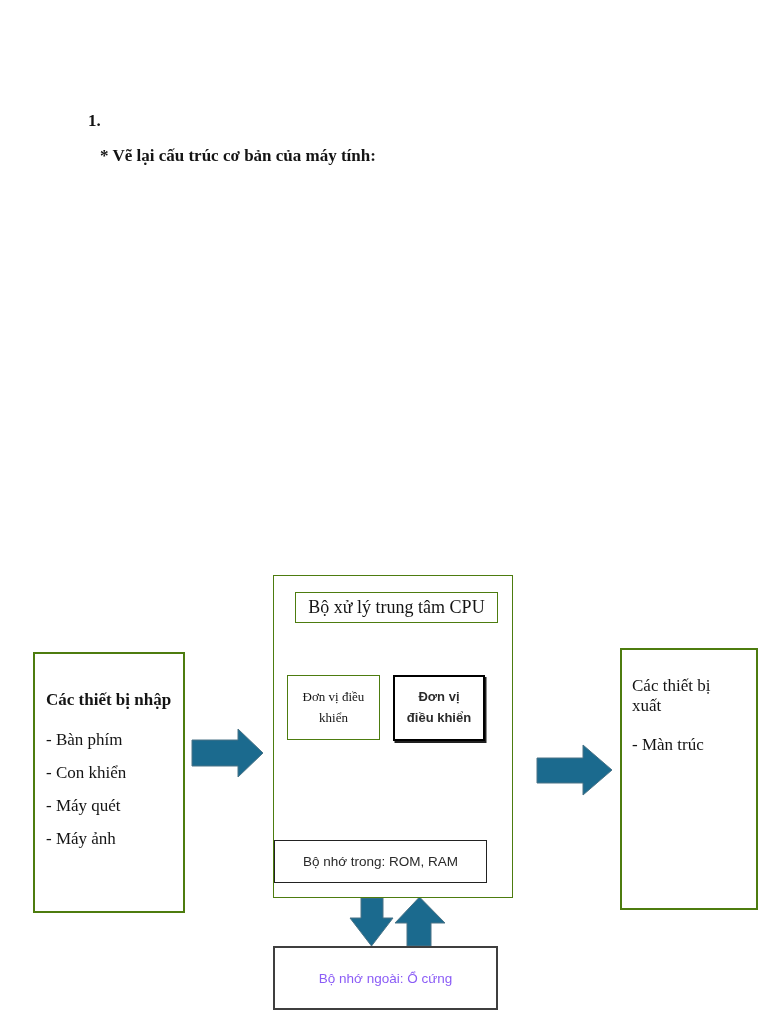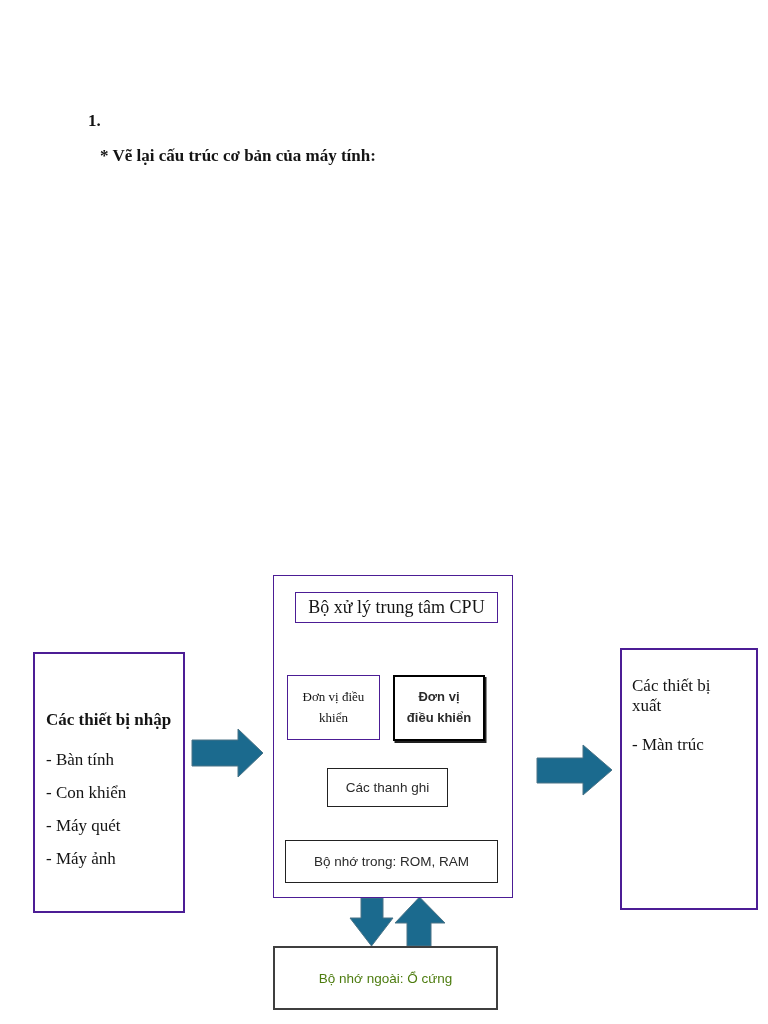--- a/index.html
+++ b/index.html
@@ -18,25 +18,25 @@
   }
   .heading-title {
     position: absolute; left: 88px; top: 146px;
     font-size: 17px; font-weight: bold;
     white-space: nowrap;
     margin-left: 12px;
   }
   .box {
     position: absolute;
     background: #ffffff;
-    border: 2px solid #4c1d95;
+    border: 2px solid #4d7c0f;
     box-sizing: border-box;
   }
   
-  .input-box  { left: 33px;  top: 652px; width: 152px; height: 261px; padding: 56px 8px 0 11px; }
+  .input-box  { left: 33px;  top: 652px; width: 152px; height: 261px; padding: 36px 8px 0 11px; }
   .side-title-bold { font-size: 17px; font-weight: bold; margin: 0 0 13px 0; }
   .side-title-reg  { font-size: 17px; font-weight: normal; margin: 0 0 12px 0; }
   .side-item { font-size: 17px; line-height: 33px; white-space: nowrap; }
   
   .output-box { left: 620px; top: 648px; width: 138px; height: 262px; padding: 26px 17px 0 10px; }
   
   .cpu-box { left: 273px; top: 575px; width: 240px; height: 323px; border-width: 1.5px; }
   .cpu-title-box {
     left: 295px; top: 592px; width: 203px; height: 31px;
     border-width: 1.5px;
@@ -61,33 +61,33 @@
     padding: 0 9px; color: #2a2a2a;
   }
   .registers-box {
     left: 327px; top: 768px; width: 121px; height: 39px;
     border-width: 1.5px; border-color: #222222;
     display: flex; align-items: center; justify-content: center;
     font-family: "Liberation Sans", sans-serif;
     font-size: 13.5px; color: #2a2a2a;
   }
   .internal-box {
-    left: 285px; top: 840px; width: 213px; height: 43px;
+    left: 274px; top: 840px; width: 213px; height: 43px;
     border-width: 1.5px; border-color: #222222;
     display: flex; align-items: center; justify-content: center;
     font-family: "Liberation Sans", sans-serif;
     font-size: 13.5px; color: #2a2a2a;
     white-space: nowrap;
   }
   .external-box {
     left: 273px; top: 946px; width: 225px; height: 64px;
     border-color: #3f3f3f;
     display: flex; align-items: center; justify-content: center;
     font-family: "Liberation Sans", sans-serif;
-    font-size: 13.5px; color: #4d7c0f;
+    font-size: 13.5px; color: #8b5cf6;
     white-space: nowrap;
   }
   .arrow-layer {
     position: absolute; left: 0; top: 0;
     width: 768px; height: 1024px;
     pointer-events: none;
   }
   .arrow-layer polygon { stroke: #4a7386; stroke-width: 1; }
 </style>
 </head>
@@ -100,38 +100,35 @@
 
   <svg class="arrow-layer" viewBox="0 0 768 1024">
     <polygon points="192,740 238,740 238,729 263,753 238,777 238,766 192,766" fill="#1b6a8e"></polygon>
     <polygon points="537,758 583,758 583,745 612,770 583,795 583,783 537,783" fill="#1b6a8e"></polygon>
     <polygon points="361,898 383,898 383,918 393,918 371.5,946 350,918 361,918" fill="#1b6a8e"></polygon>
     <polygon points="419.5,897 445,923 431,923 431,946 407,946 407,923 395,923" fill="#1b6a8e"></polygon>
   </svg>
 
   <div class="box input-box">
     <div class="side-title-bold">Các thiết bị nhập</div>
-    <div class="side-item">- Bàn tính</div>
+    <div class="side-item">- Bàn phím</div>
     <div class="side-item">- Con khiển</div>
     <div class="side-item">- Máy quét</div>
     <div class="side-item">- Máy ảnh</div>
   </div>
 
   <div class="box cpu-box"></div>
   <div class="box cpu-title-box">
     <span>Bộ xử lý trung tâm CPU</span>
   </div>
   <div class="box ctrl-left">
     <span>Đơn vị điều khiển</span>
   </div>
   <div class="box ctrl-right">
     <span>Đơn vị điều khiển</span>
-  </div>
-  <div class="box registers-box">
-    <span>Các thanh ghi</span>
   </div>
   <div class="box internal-box">
     <span>Bộ nhớ trong: ROM, RAM</span>
   </div>
 
   <div class="box output-box">
     <div class="side-title-reg">Các thiết bị xuất</div>
     <div class="side-item">- Màn trúc</div>
   </div>
 

